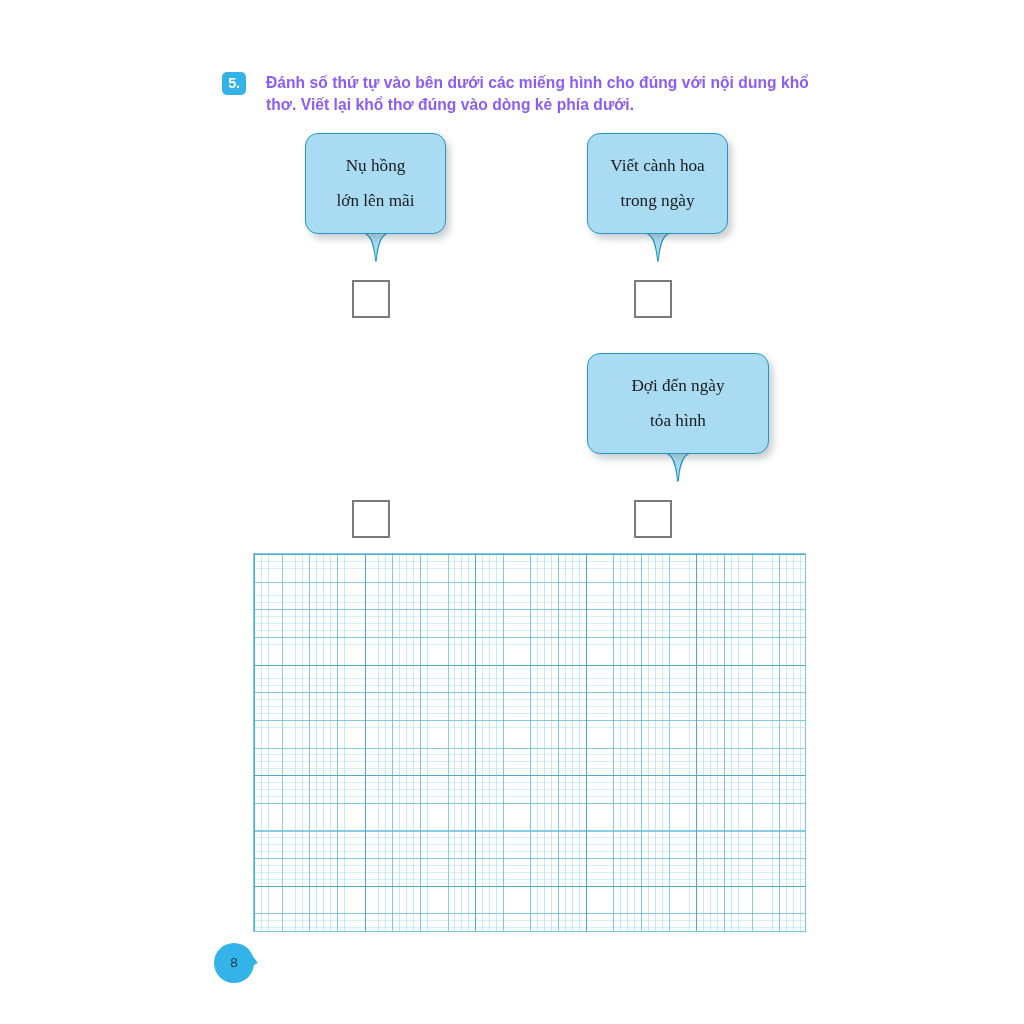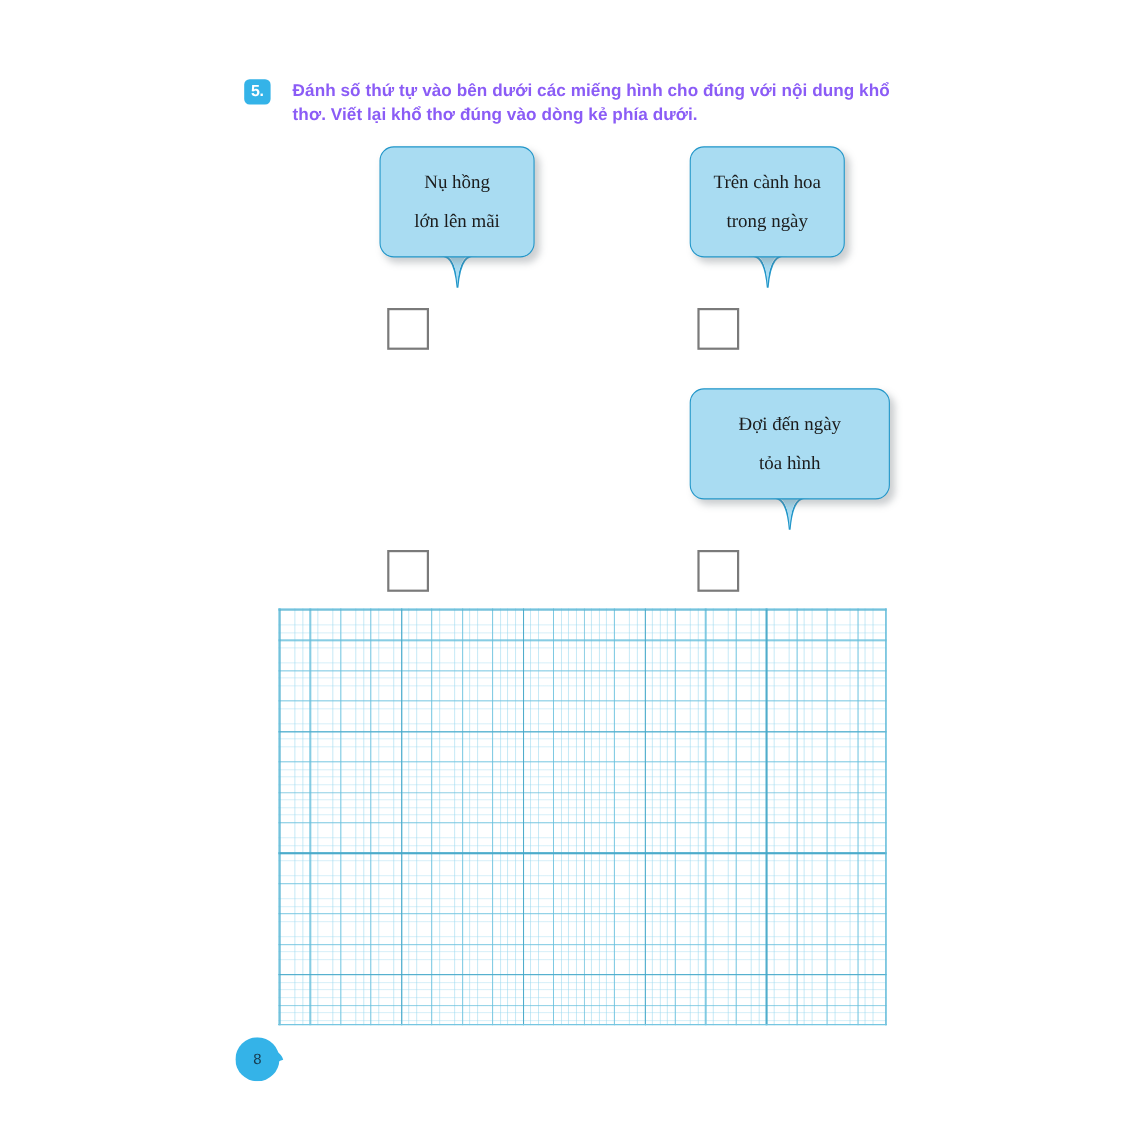--- a/index.html
+++ b/index.html
@@ -46,21 +46,20 @@
     line-height: 1.44;
     letter-spacing: 0.05px;
     max-width: 552px;
   }
 
   
   .bubble-wrap {
     position: absolute;
     width: 141px;
     height: 101px;
-    margin-left: 40px;
   }
   .bubble {
     position: absolute;
     inset: 0;
     box-sizing: border-box;
     border: 1.6px solid #2196c9;
     border-radius: 13px;
     background: #a9dcf2;
     box-shadow: 4px 5px 7px rgba(120,128,134,0.38);
     display: flex;
@@ -183,21 +182,21 @@
     </div>
   </div>
   <div class="answer-box" style="left:352px; top:280px;"></div>
 
   <div class="bubble-wrap" style="left:587px; top:133px;">
     <svg class="bubble-tail" viewBox="0 0 36 32">
       <path d="M0.5,1.2 C9,1.2 15.6,4 17.9,30.5 C20.2,4 26.9,1.2 35.5,1.2" fill="none" stroke="#2196c9" stroke-width="1.6"></path>
       <path d="M2,0 C10,0 16,3 17.9,29 C19.8,3 26,0 34,0 Z" fill="#a9dcf2" stroke="none"></path>
     </svg>
     <div class="bubble">
-      <div class="bubble-line">Trên cành hoa</div>
+      <div class="bubble-line">Viết cành hoa</div>
       <div class="bubble-line">trong ngày</div>
     </div>
   </div>
   <div class="answer-box" style="left:634px; top:280px;"></div>
 
   <div class="answer-box" style="left:352px; top:500px;"></div>
 
   <div class="bubble-wrap" style="left:587px; top:353px;padding-left:41px;">
     <svg class="bubble-tail" viewBox="0 0 36 32">
       <path d="M0.5,1.2 C9,1.2 15.6,4 17.9,30.5 C20.2,4 26.9,1.2 35.5,1.2" fill="none" stroke="#2196c9" stroke-width="1.6"></path>

